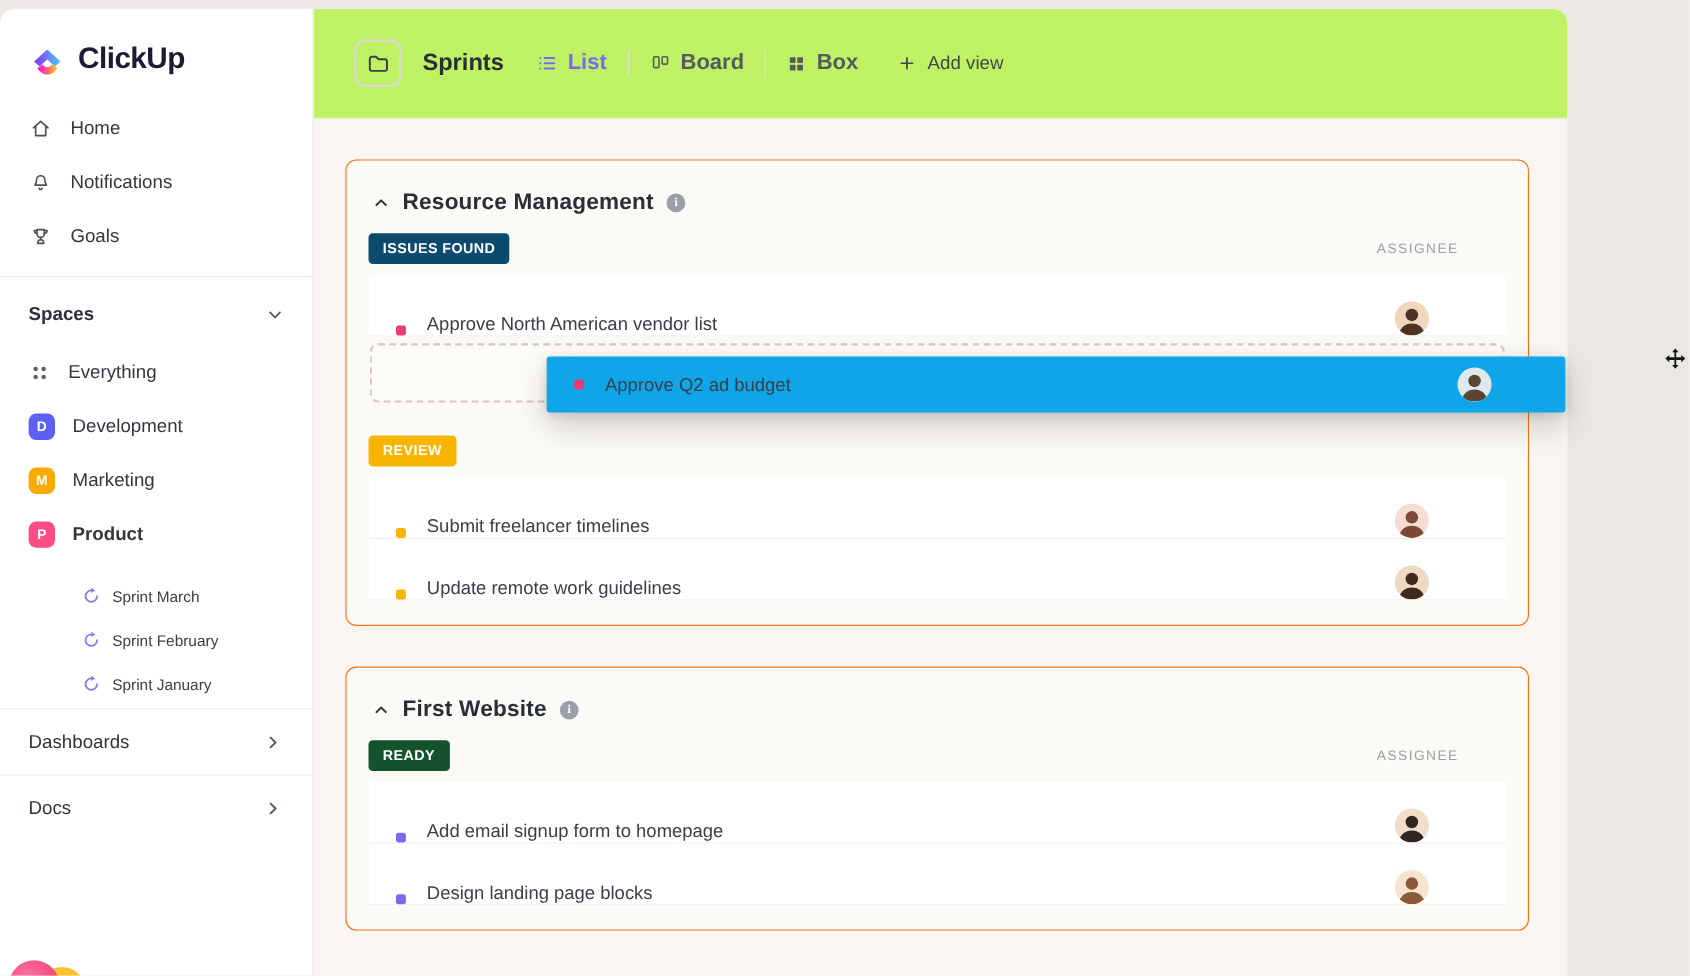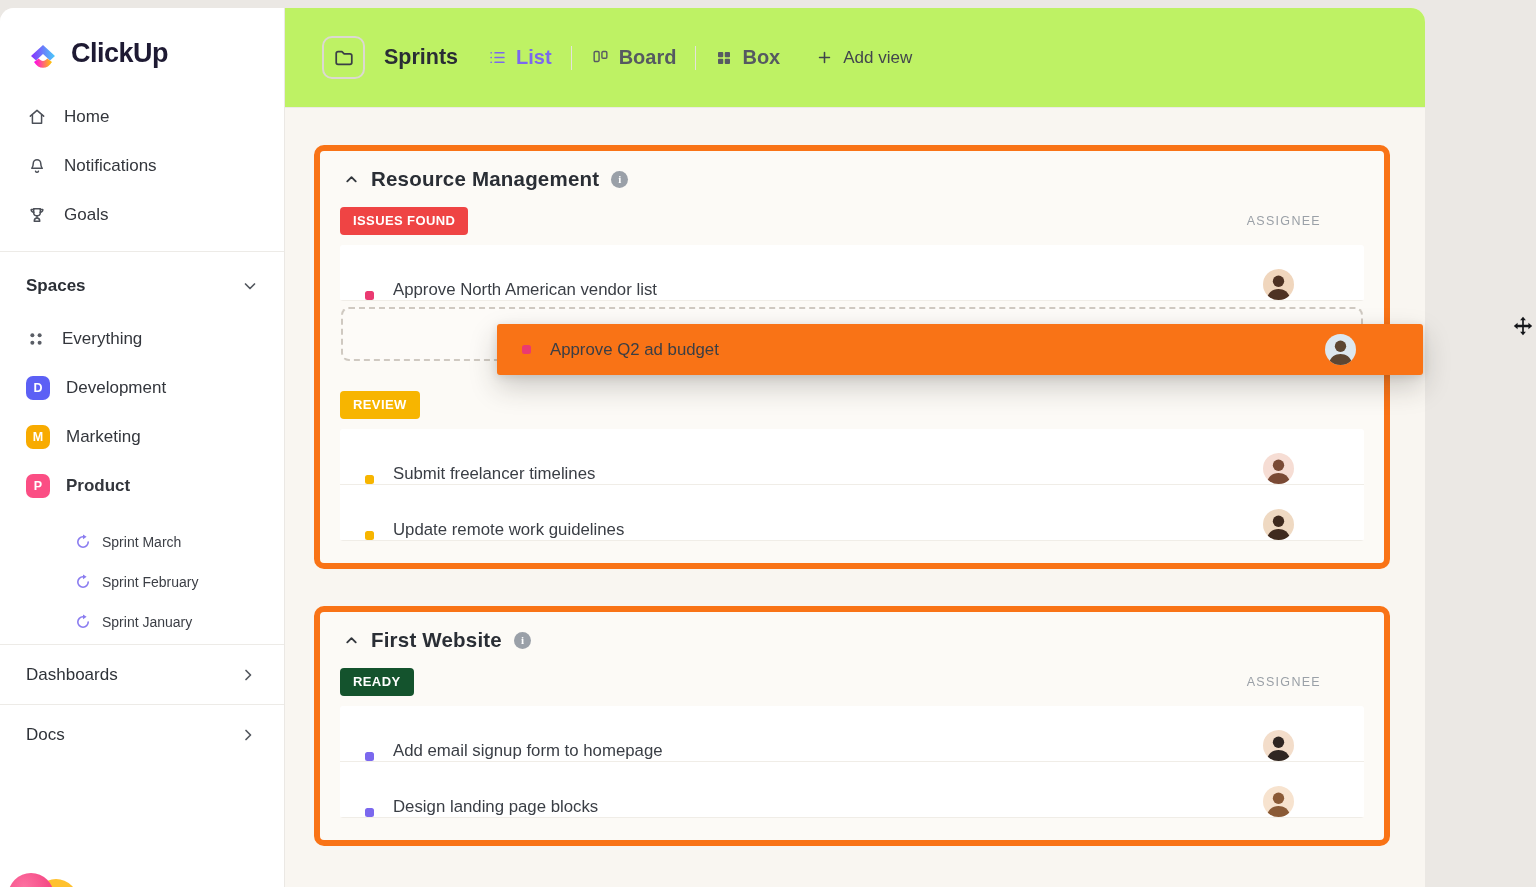--- a/index.html
+++ b/index.html
@@ -52,22 +52,22 @@
   .page-title { font-size:21.5px; font-weight:700; color:#2a2e35; margin-right:30px; }
   .view { display:flex; align-items:center; gap:9px; font-size:20px; font-weight:600;
           color:#555a61; cursor:pointer; }
   .view.active { color:#7b68ee; }
   .vsep { width:1px; height:24px; background:#e5e2dc; margin:0 19px; }
   .add-view { display:flex; align-items:center; gap:10px; margin-left:36px; font-size:17px;
               font-weight:500; color:#42464d; cursor:pointer; }
 
   .content { flex:1; padding:37px 35px 0 29px; }
 
-  .card { background:#fcfaf6; border:6px solid #f97316; border-radius:10px;
-          padding:10px 20px 22px; }
+  .card { background:#fcfaf6; border:1px solid #f97316; border-radius:10px;
+          padding:20px 20px 22px; }
   .card + .card { margin-top:37px; }
   .card-header { display:flex; align-items:center; gap:12px; padding:6px 4px 10px; }
   .card-title { font-size:20.5px; font-weight:700; color:#2a2e35; letter-spacing:0.2px; }
   .collapse-btn { display:flex; align-items:center; cursor:pointer; }
   .info-dot { width:17px; height:17px; border-radius:50%; background:#9aa0a8; color:#fff;
               display:flex; align-items:center; justify-content:center; font-size:11px;
               font-weight:700; font-family:"Liberation Serif", serif; cursor:pointer; }
   .info-dot::after { content:"i"; }
 
   .group-row { display:flex; align-items:center; justify-content:space-between; margin:6px 0 10px; }
@@ -84,21 +84,21 @@
   .avatar { width:31px; height:31px; border-radius:50%; margin-left:auto; margin-right:45px;
             overflow:hidden; flex:none; cursor:pointer; }
   .avatar svg { display:block; width:100%; height:100%; }
 
   .drop-placeholder { height:54px; border:2px dashed #cfc9c1; border-radius:8px;
                       margin:6px 1px 0; background:rgba(255,255,255,0.25); }
   .group-row.second { margin-top:30px; }
 
   
   .dragged-row { position:absolute; left:497px; top:324px; width:926px; height:51px;
-                 background:#f97316; border-radius:3px; display:flex; align-items:center;
+                 background:#0ea5e9; border-radius:3px; display:flex; align-items:center;
                  padding:0 25px; z-index:40; cursor:grabbing;
                  box-shadow:0 12px 28px rgba(40,35,30,0.22), 0 2px 8px rgba(40,35,30,0.12); }
   .dragged-row .avatar { margin-right:42px; }
   .move-cursor { position:absolute; left:1513px; top:316px; width:20px; height:20px; z-index:41; }
 </style>
 </head>
 <body>
 
 <div class="app">
 
@@ -268,21 +268,21 @@
           <span class="collapse-btn">
             <svg width="15" height="15" viewBox="0 0 16 16" fill="none" stroke="#33373d" stroke-width="2" stroke-linecap="round" stroke-linejoin="round">
               <path d="M3.5 10 L8 5.5 L12.5 10"></path>
             </svg>
           </span>
           <h2 class="card-title">Resource Management</h2>
           <span class="info-dot"></span>
         </div>
 
         <div class="group-row">
-          <span class="badge" style="background-color: #ef4444;">ISSUES FOUND</span>
+          <span class="badge" style="background-color: #0c4a6e;">ISSUES FOUND</span>
           <span class="assignee-h">ASSIGNEE</span>
         </div>
 
         <div class="task-list">
           <div class="task-row">
             <span class="bullet" style="background-color: rgb(234, 58, 113);"></span>
             <span class="task-title">Approve North American vendor list</span>
             <span class="avatar" style="background-color: rgb(240, 214, 189);">
               <svg viewBox="0 0 24 24" style="fill: rgb(78, 50, 35);">
                 <circle cx="12" cy="9.5" r="4.4"></circle>

